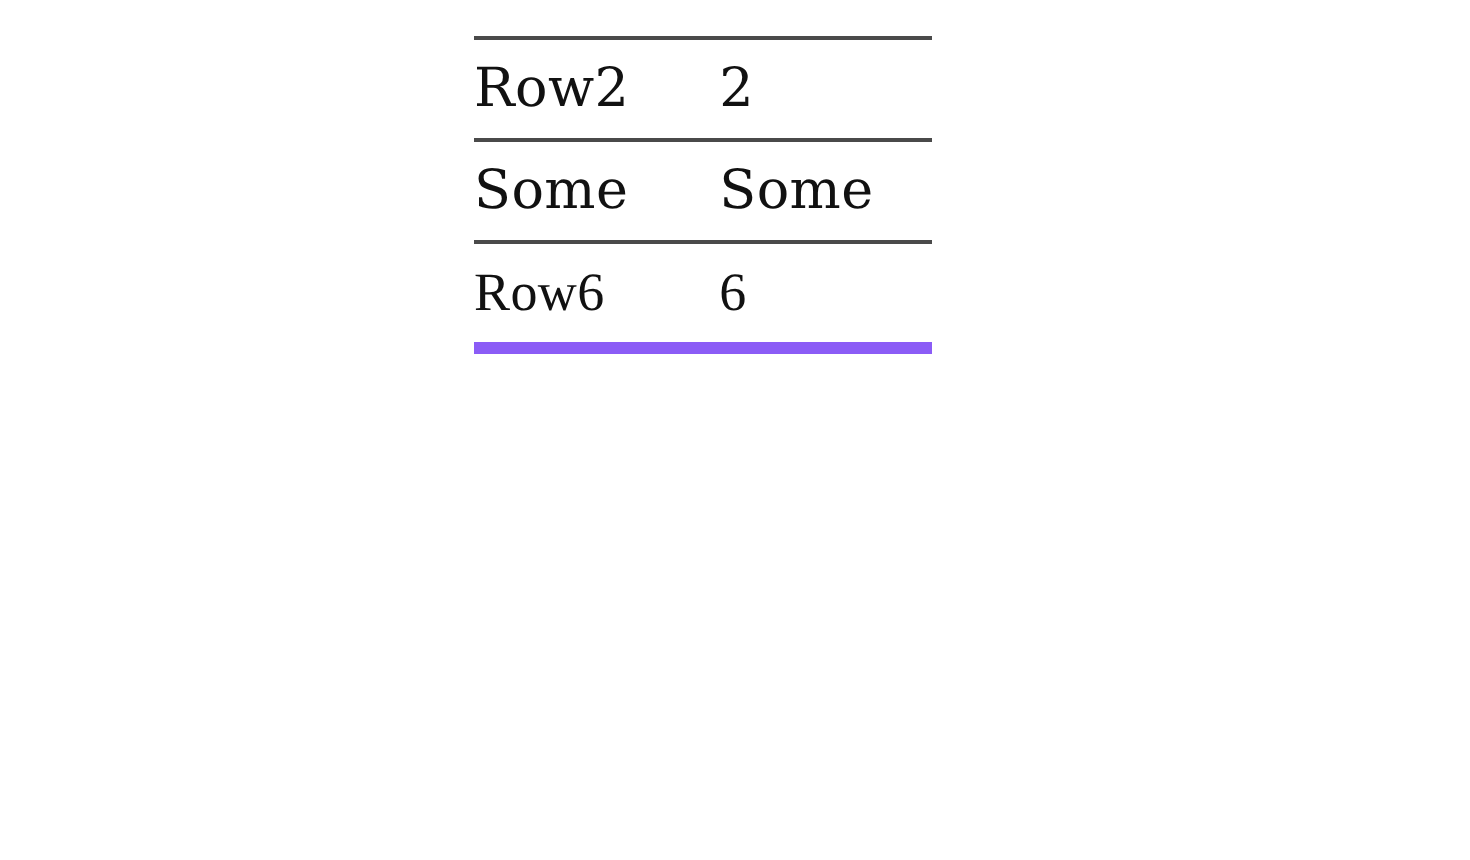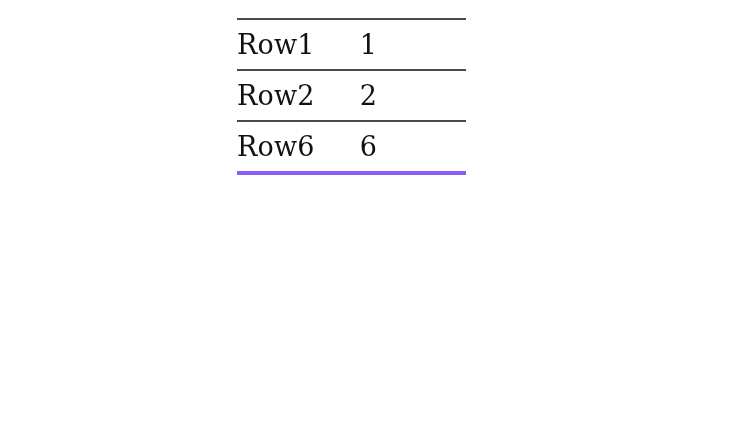--- a/index.html
+++ b/index.html
@@ -46,21 +46,22 @@
     margin: 0;
     vertical-align: middle;
     height: 49px;
     border-top: 2px solid #4a4a4a;
     font-weight: 400;
     letter-spacing: 0.2px;
     white-space: nowrap;
   }
 
   table.booktabs tr:last-child td {
-    border-bottom: 4px solid #8b5cf6;
+    border-bottom: 6px solid #8b5cf6;
+    font-family: Liberation Serif, serif;
   }
 
   
   td.col-label {
     width: 113px;
     padding-left: 18px;
     text-align: left;
   }
 
   
@@ -76,38 +77,38 @@
 </style>
 </head>
 <body>
 
 <div id="page">
 
   <div id="table-wrap">
     <table class="booktabs">
       <tbody>
 
-        <tr>
-          <td class="col-label">
-            <span class="cell-text">Row1</span>
-          </td>
-          <td class="col-value">
-            <span class="cell-text">1</span>
-          </td>
-        </tr>
 
         <tr>
           <td class="col-label">
             <span class="cell-text">Row2</span>
           </td>
           <td class="col-value">
             <span class="cell-text">2</span>
           </td>
         </tr>
 
+        <tr>
+          <td class="col-label">
+            <span class="cell-text">Some</span>
+          </td>
+          <td class="col-value">
+            <span class="cell-text">Some</span>
+          </td>
+        </tr>
 
 
 
 
 
         <tr>
           <td class="col-label">
             <span class="cell-text">Row6</span>
           </td>
           <td class="col-value">

